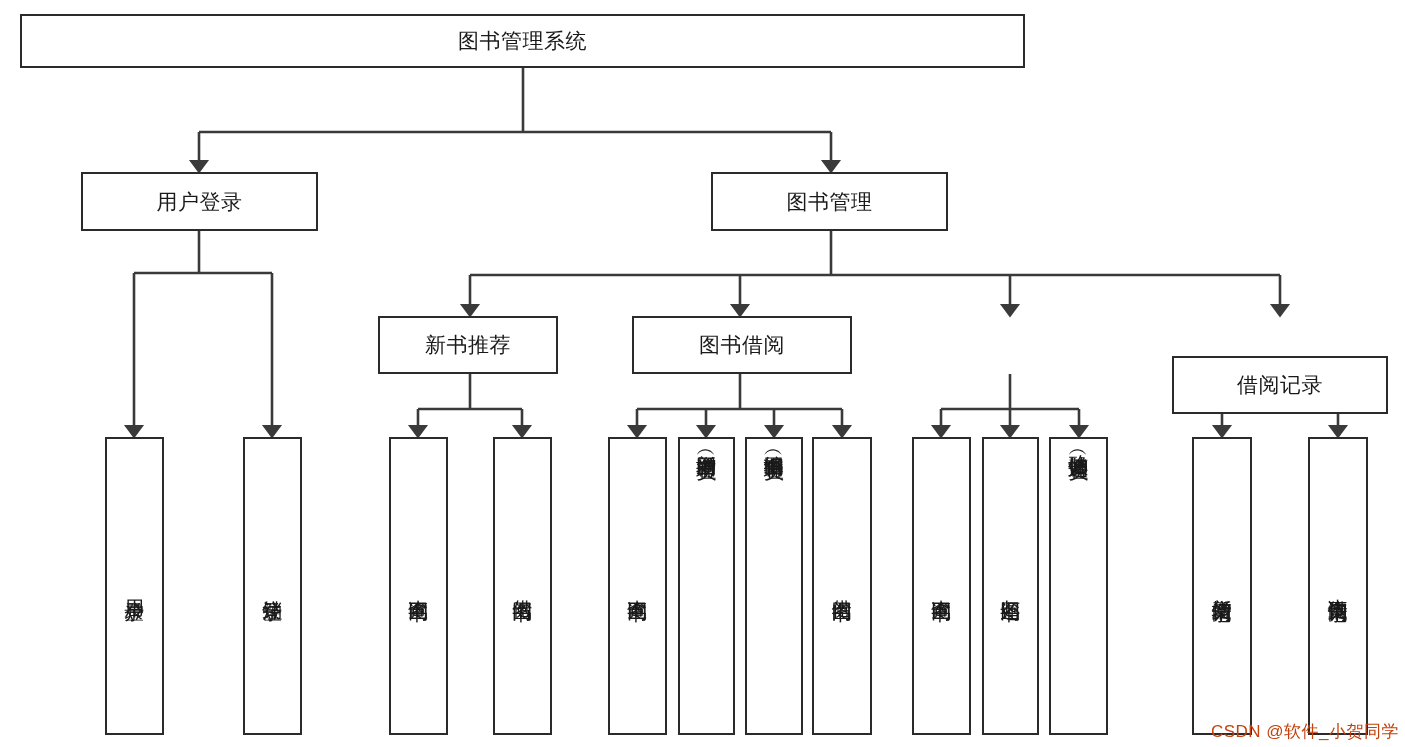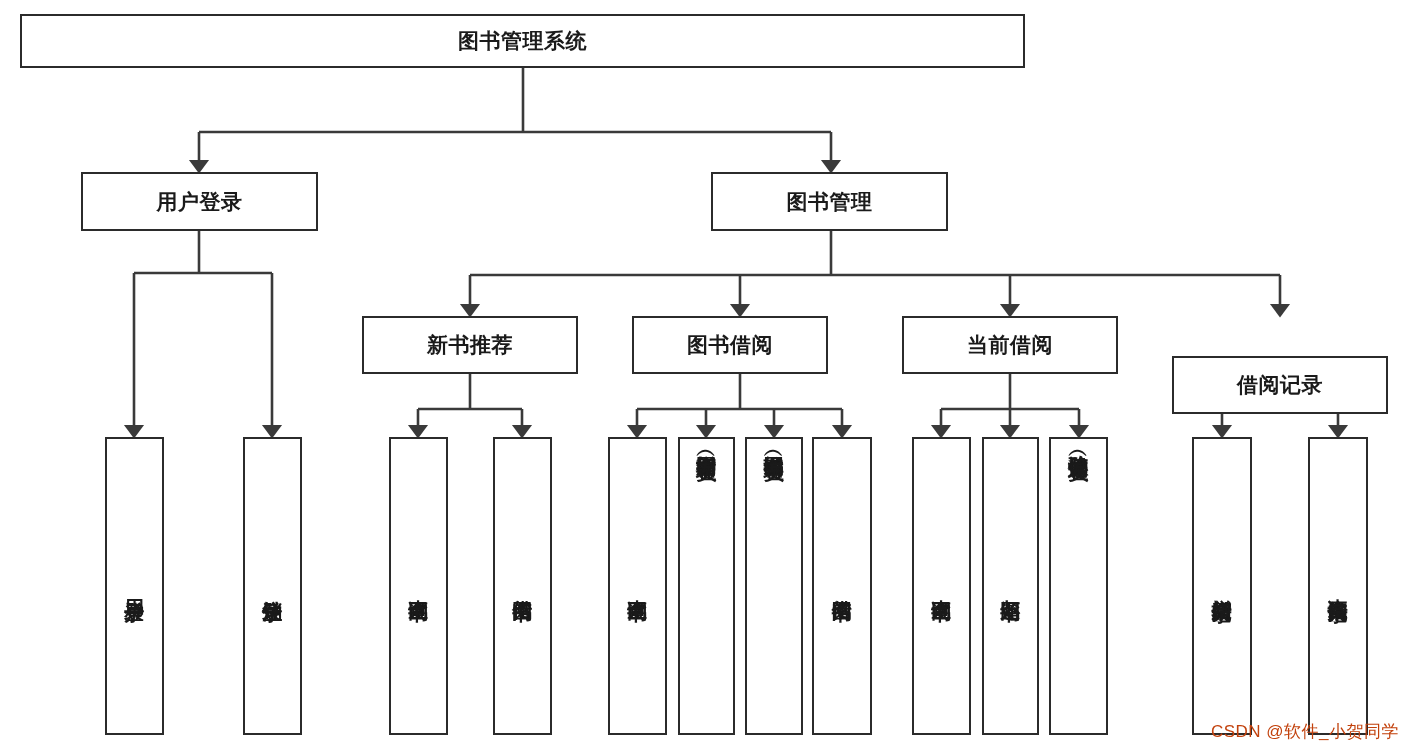--- a/index.html
+++ b/index.html
@@ -4,21 +4,21 @@
 <style>
   html,body{margin:0;padding:0;background:#ffffff;}
   body{width:1405px;height:747px;overflow:hidden;
        font-family:"Liberation Sans","DejaVu Sans",sans-serif;}
   #stage{position:relative;width:1405px;height:747px;background:#fff;}
   svg#wires{position:absolute;left:0;top:0;width:1405px;height:747px;}
 
   .node{position:absolute;box-sizing:border-box;background:#ffffff;
         border:2.5px solid #2b2b2b;display:flex;align-items:center;
         justify-content:center;overflow:hidden;}
-  .node .lbl{color:#1a1a1a;letter-spacing:0.5px;white-space:pre;font-weight:bold;}
+  .node .lbl{color:#1a1a1a;letter-spacing:0.5px;white-space:pre;}
 
   .node.h .lbl{font-size:21px;line-height:1.1;}
   .node.root .lbl{font-size:21px;}
 
   .node.v{align-items:flex-start;justify-content:center;padding-top:0;}
   .node.v .lbl{writing-mode:vertical-rl;text-orientation:upright;
                font-size:20px;line-height:1.42;letter-spacing:1px;
                white-space:pre;}
   .node.v.mid{align-items:center;}
 
@@ -84,28 +84,25 @@
     <span class="lbl">图书管理系统</span>
   </div>
 
   <div class="node h" style="left:81px;top:172px;width:237px;height:59px;">
     <span class="lbl">用户登录</span>
   </div>
   <div class="node h" style="left:711px;top:172px;width:237px;height:59px;">
     <span class="lbl">图书管理</span>
   </div>
 
-  <div class="node h" style="left:362px;top:316px;width:216px;height:58px;">
+  <div class="node h" style="left:378px;top:316px;width:180px;height:58px;">
     <span class="lbl">新书推荐</span>
   </div>
-  <div class="node h" style="left:632px;top:316px;width:196px;height:58px;">
+  <div class="node h" style="left:632px;top:316px;width:220px;height:58px;">
     <span class="lbl">图书借阅</span>
-  </div>
-  <div class="node h" style="left:902px;top:316px;width:216px;height:58px;">
-    <span class="lbl">当前借阅</span>
   </div>
   <div class="node h" style="left:1172px;top:316px;width:216px;height:58px;margin-top:40px;">
     <span class="lbl">借阅记录</span>
   </div>
 
   <div class="node v mid" style="left:105px;top:437px;width:59px;height:298px;">
     <span class="lbl">用户登录</span>
   </div>
   <div class="node v mid" style="left:243px;top:437px;width:59px;height:298px;">
     <span class="lbl">注销登录</span>

